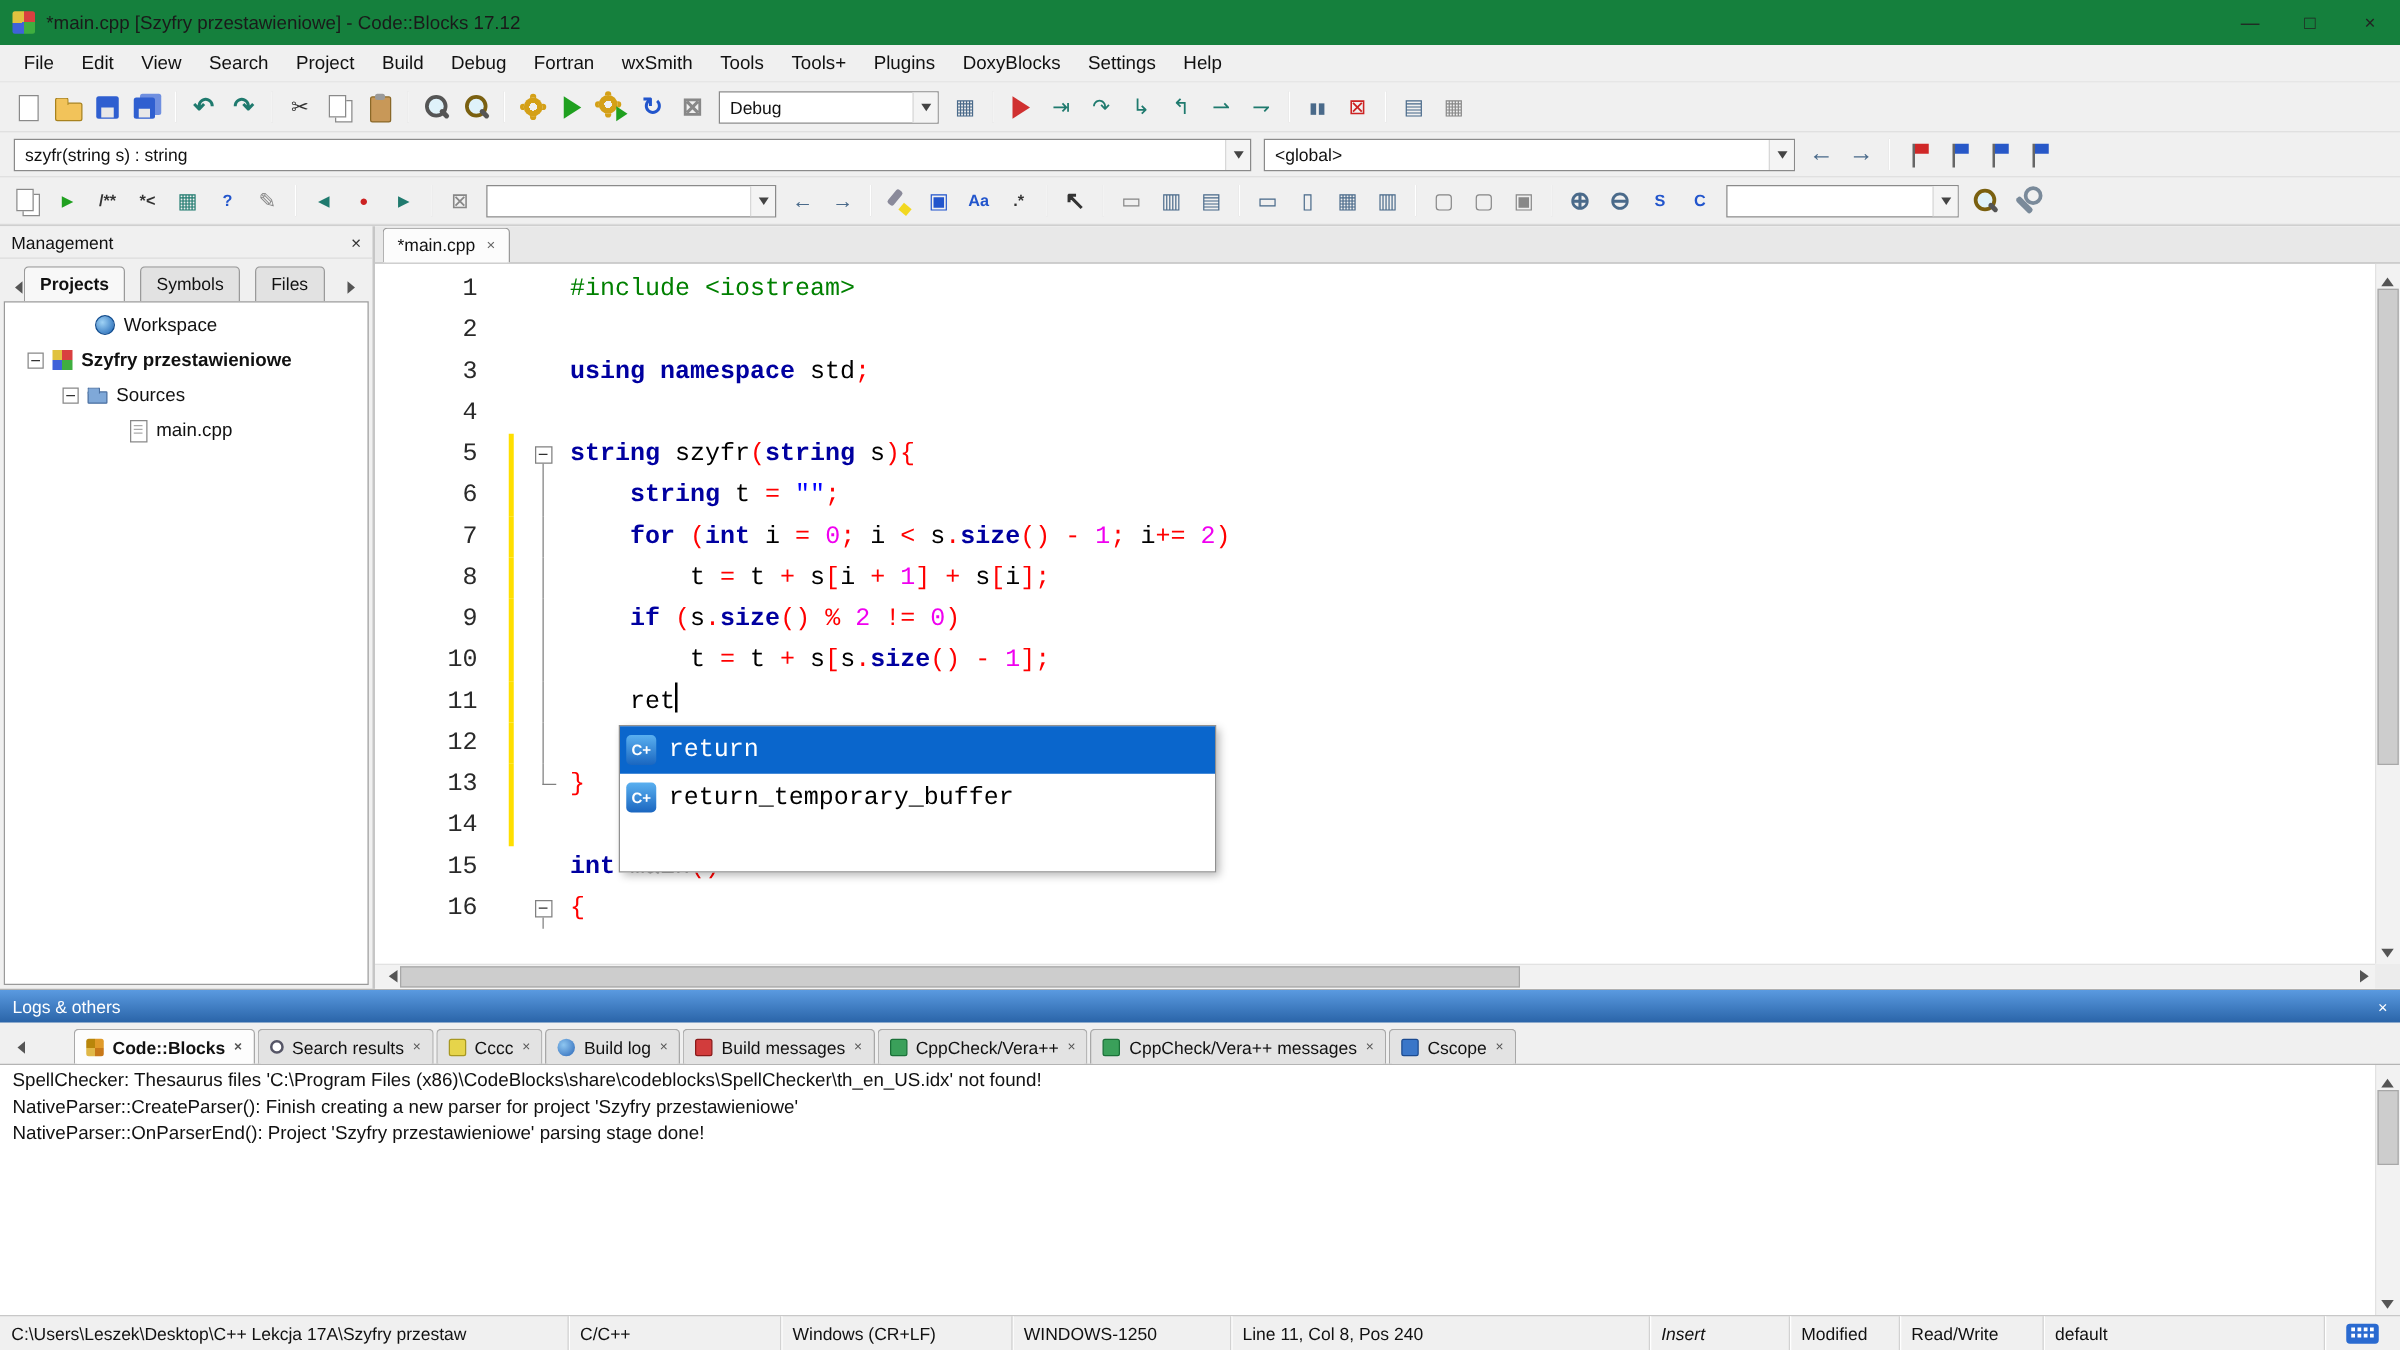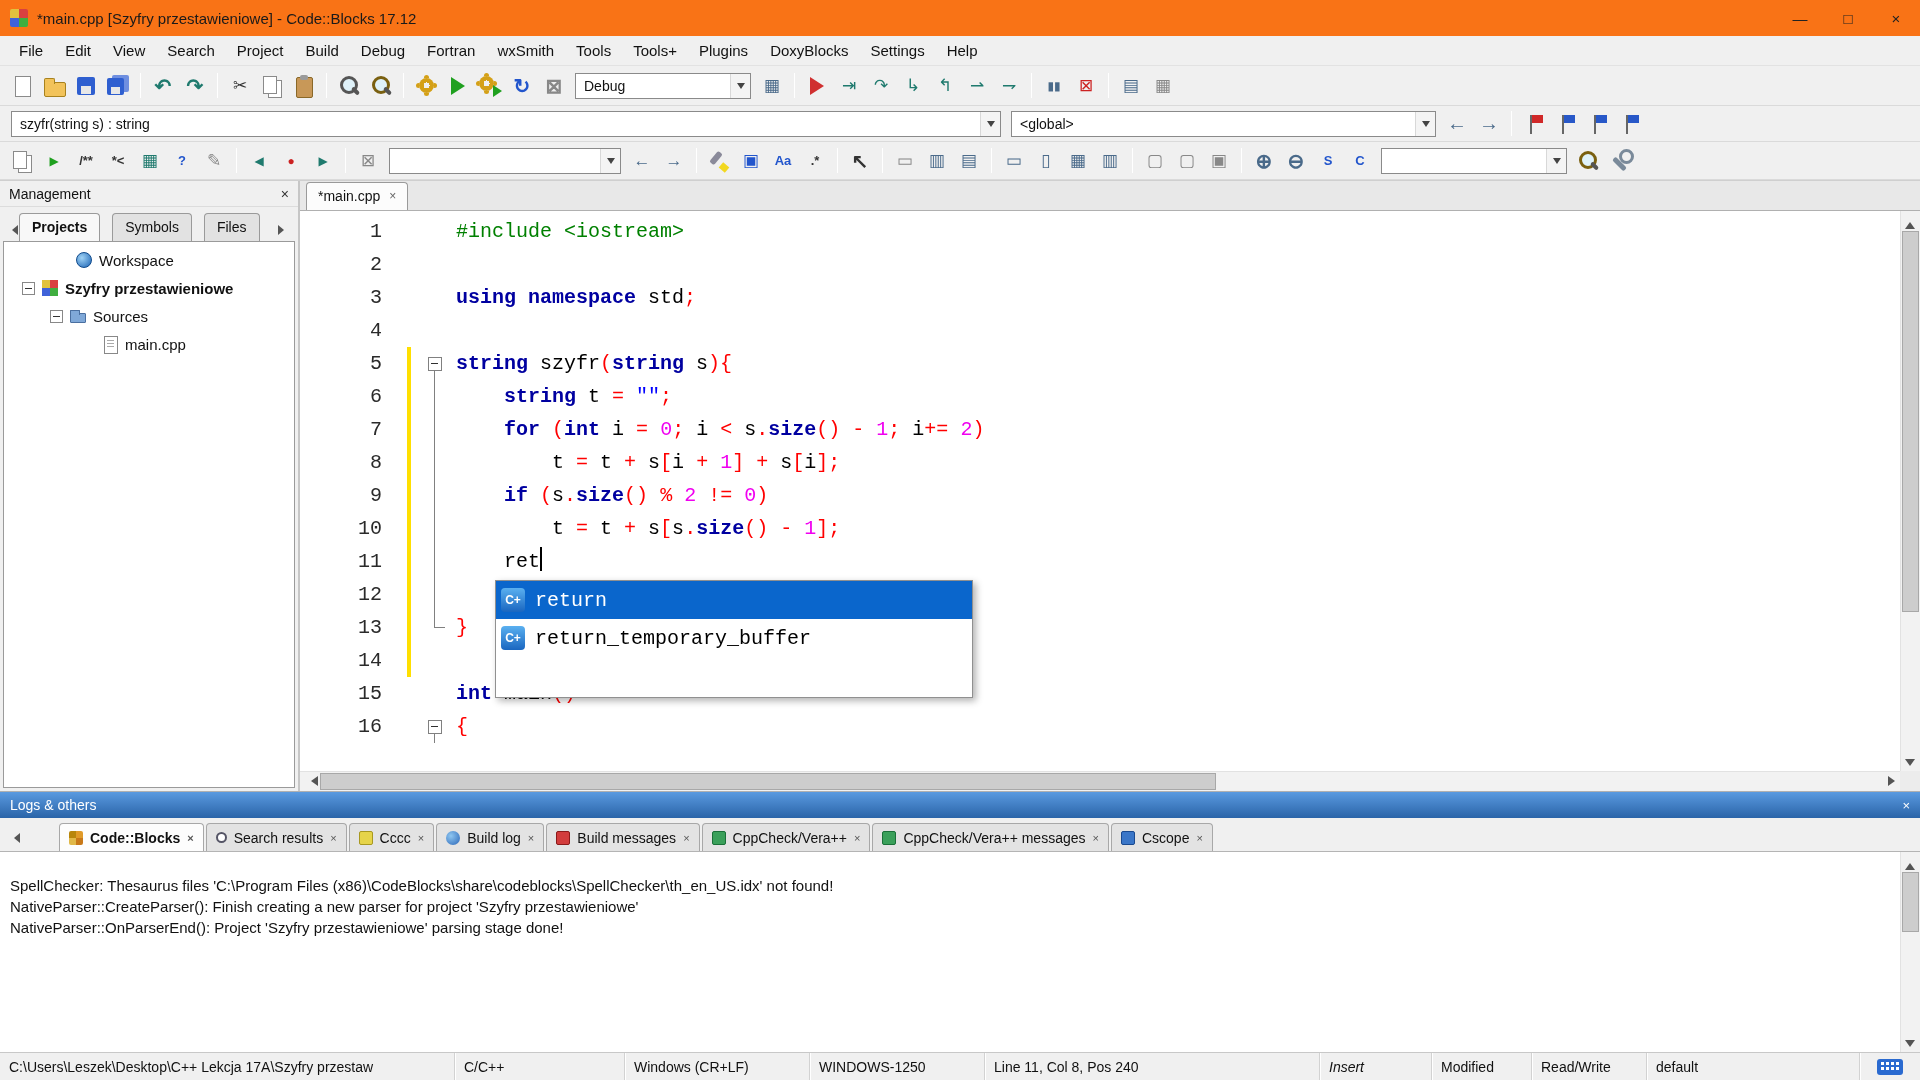--- a/index.html
+++ b/index.html
@@ -1,21 +1,21 @@
 <!DOCTYPE html>
 <html><head>
 <meta charset="utf-8">
 <style>
   * { box-sizing: border-box; }
   html,body { margin:0; padding:0; }
   body { width:1920px; height:1080px; overflow:hidden; font-family:"Liberation Sans", sans-serif; background:#909090; }
   .app { width:1920px; height:1080px; display:flex; flex-direction:column; background:#f0f0f0; color:#111; font-size:15px; position:relative; }
 
   
-  .titlebar { height:36px; flex:0 0 36px; background:#f97316; display:flex; align-items:center; padding-left:10px; gap:9px; }
+  .titlebar { height:36px; flex:0 0 36px; background:#15803d; display:flex; align-items:center; padding-left:10px; gap:9px; }
   .app-logo { width:18px; height:18px; background:conic-gradient(#d94040 0 25%, #3fae3f 0 50%, #3f62d9 0 75%, #e0c23f 0); border-radius:2px; }
   .win-title { font-size:15px; color:#1a1a1a; }
   .win-controls { margin-left:auto; display:flex; align-self:stretch; }
   .win-btn { width:48px; display:flex; align-items:center; justify-content:center; font-size:15px; color:#222; }
 
   
   .menubar { height:30px; flex:0 0 30px; display:flex; align-items:center; padding-left:8px; background:#f0f0f0; border-bottom:1px solid #e2e2e2; }
   .menu-item { padding:4px 11px; }
 
   
@@ -154,29 +154,29 @@
   .lt-icon { width:14px; height:14px; flex:0 0 14px; border-radius:2px; }
   .ti-cb { background:conic-gradient(#e09a28 0 25%, #c87818 0 50%, #e0b848 0 75%, #b8860b 0); }
   .ti-search { width:11px; height:11px; flex-basis:11px; background:#fff; border:2px solid #556; border-radius:50%; }
   .ti-cccc { background:#e6d44a; border:1px solid #a89820; }
   .ti-build { background:radial-gradient(circle at 35% 35%, #8ec6f0, #2a66b8); border-radius:50%; }
   .ti-msg { background:#d23c3c; border:1px solid #8a1a1a; }
   .ti-cpp, .ti-cppm { background:#3aa05a; border:1px solid #1a7038; }
   .ti-cscope { background:#3a76c8; border:1px solid #1a4a90; }
   .lt-close { font-size:11px; color:#555; }
   .logs-body { flex:1; background:#fff; position:relative; overflow:hidden; }
-  .log-lines { padding:23px 10px; font-size:15px; line-height:21px; }
+  .log-lines { padding:2px 10px; font-size:15px; line-height:21px; }
   .lvsb { position:absolute; top:0; right:0; bottom:0; width:20px; background:#f2f2f2; border-left:1px solid #e2e2e2; }
   .lvsb .vthumb { height:60px; }
 
   
   .statusbar { height:28px; flex:0 0 28px; display:flex; align-items:stretch; background:#f0f0f0; border-top:1px solid #c8c8c8; font-size:14px; }
   .sfield { display:flex; align-items:center; padding:0 9px; border-right:1px solid #d2d2d2; box-shadow:1px 0 0 #fff; white-space:nowrap; overflow:hidden; }
   .f-path { width:455px; } .f-lang { width:170px; } .f-eol { width:185px; } .f-enc { width:175px; }
-  .f-pos { width:335px; } .f-ins { width:112px;font-style:italic; } .f-mod { width:100px; } .f-rw { width:115px; }
+  .f-pos { width:335px; } .f-ins { width:112px;font-style:italic; } .f-mod { width:88px; } .f-rw { width:115px; }
   .f-def { flex:1; } .f-kbd { width:60px; justify-content:center; border-right:none; }
   .kbd-icon { width:26px; height:16px; background:#2a6ad0; border-radius:3px; position:relative; }
   .kbd-icon::before { content:""; position:absolute; left:4px; top:3px; width:3px; height:3px; background:#fff; box-shadow:5px 0 0 #fff, 10px 0 0 #fff, 15px 0 0 #fff, 0 5px 0 #fff, 5px 5px 0 #fff, 10px 5px 0 #fff, 15px 5px 0 #fff; }
 </style>
 </head>
 <body>
 
 <div class="app">
 
   <div class="titlebar">

